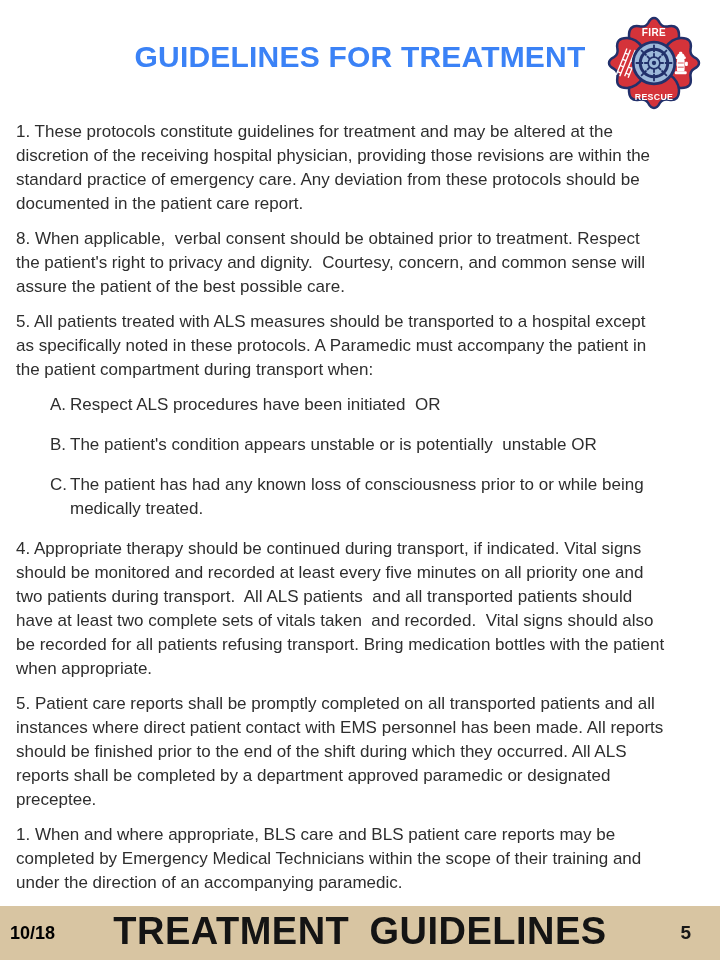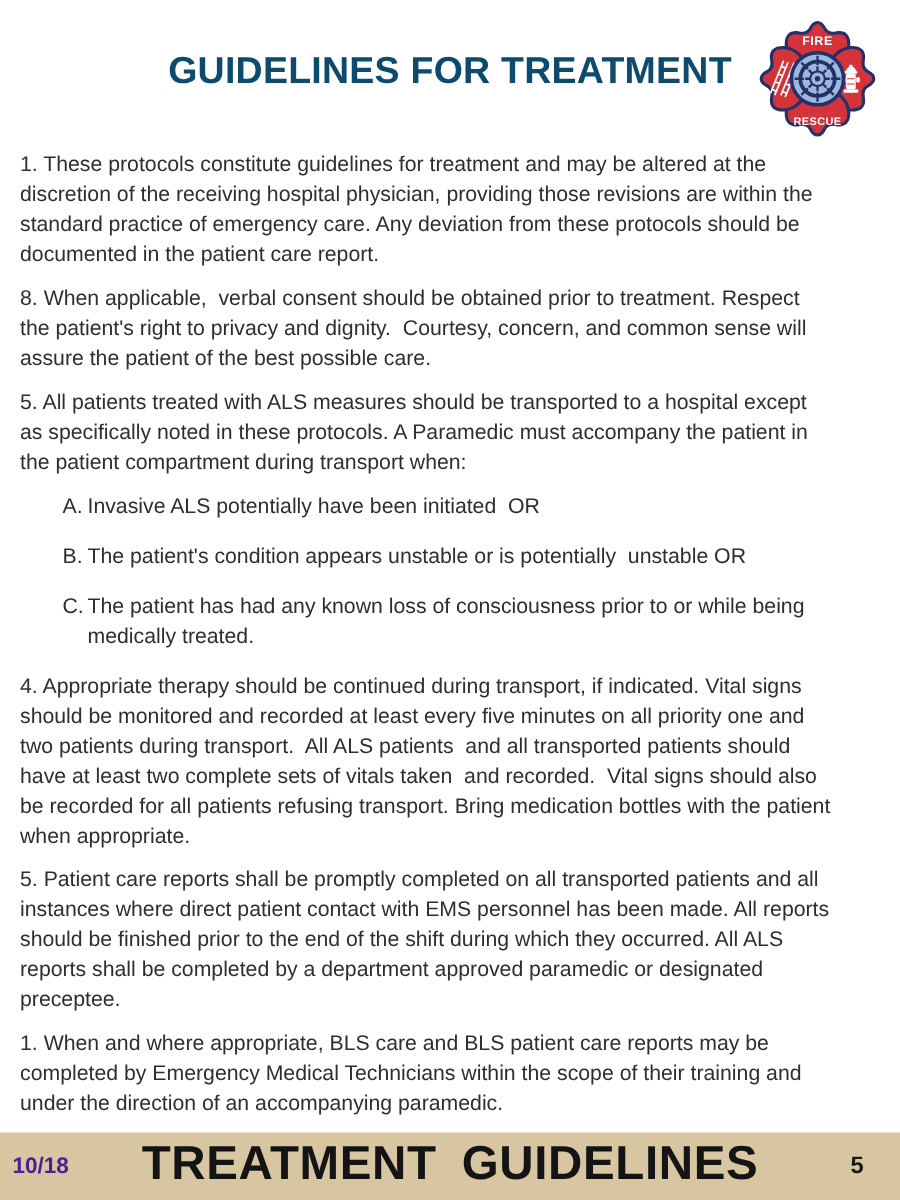--- a/index.html
+++ b/index.html
@@ -12,21 +12,21 @@
     overflow: hidden;
   }
   .page { width: 720px; height: 960px; position: relative; }
 
   
   .header { position: relative; padding-top: 40px; }
   .title {
     text-align: center;
     font-size: 30px;
     font-weight: bold;
-    color: #0c4a6e;
+    color: #3b82f6;
     letter-spacing: 0.2px;
     margin: 0 60px;
   }
   .logo {
     position: absolute;
     top: 13px; right: 15px;
     width: 102px; height: 100px;
   }
 
   
@@ -45,21 +45,21 @@
   
   .footer {
     position: absolute;
     left: 0; bottom: 0;
     width: 720px; height: 54px;
     background: #d8c5a2;
   }
   .footer-date {
     position: absolute; left: 10px; top: 50%;
     transform: translateY(-50%);
-    font-size: 18px; font-weight: bold; color: #4c1d95;
+    font-size: 18px; font-weight: bold; color: #000000;
   }
   .footer-title {
     position: absolute; left: 0; right: 0; top: 50%;
     transform: translateY(-53%);
     text-align: center;
     font-size: 38px; font-weight: bold;
     letter-spacing: 0.5px; word-spacing: 9px;
     color: #141414;
   }
   .footer-page {
@@ -141,21 +141,21 @@
   </div>
 
   <div class="content">
     <p class="para">1. These protocols constitute guidelines for treatment and may be altered at the discretion of the receiving hospital physician, providing those revisions are within the standard practice of emergency care. Any deviation from these protocols should be documented in the patient care report.</p>
     <p class="para">8. When applicable,  verbal consent should be obtained prior to treatment. Respect the patient's right to privacy and dignity.  Courtesy, concern, and common sense will assure the patient of the best possible care.</p>
     <p class="para">5. All patients treated with ALS measures should be transported to a hospital except as specifically noted in these protocols. A Paramedic must accompany the patient in the patient compartment during transport when:</p>
 
     <div class="sub-list">
       <div class="sub-item">
         <span class="marker">A.</span>
-        <span class="sub-text">Invasive ALS potentially have been initiated  OR</span>
+        <span class="sub-text">Respect ALS procedures have been initiated  OR</span>
       </div>
       <div class="sub-item">
         <span class="marker">B.</span>
         <span class="sub-text">The patient's condition appears unstable or is potentially  unstable OR</span>
       </div>
       <div class="sub-item">
         <span class="marker">C.</span>
         <span class="sub-text">The patient has had any known loss of consciousness prior to or while being medically treated.</span>
       </div>
     </div>

